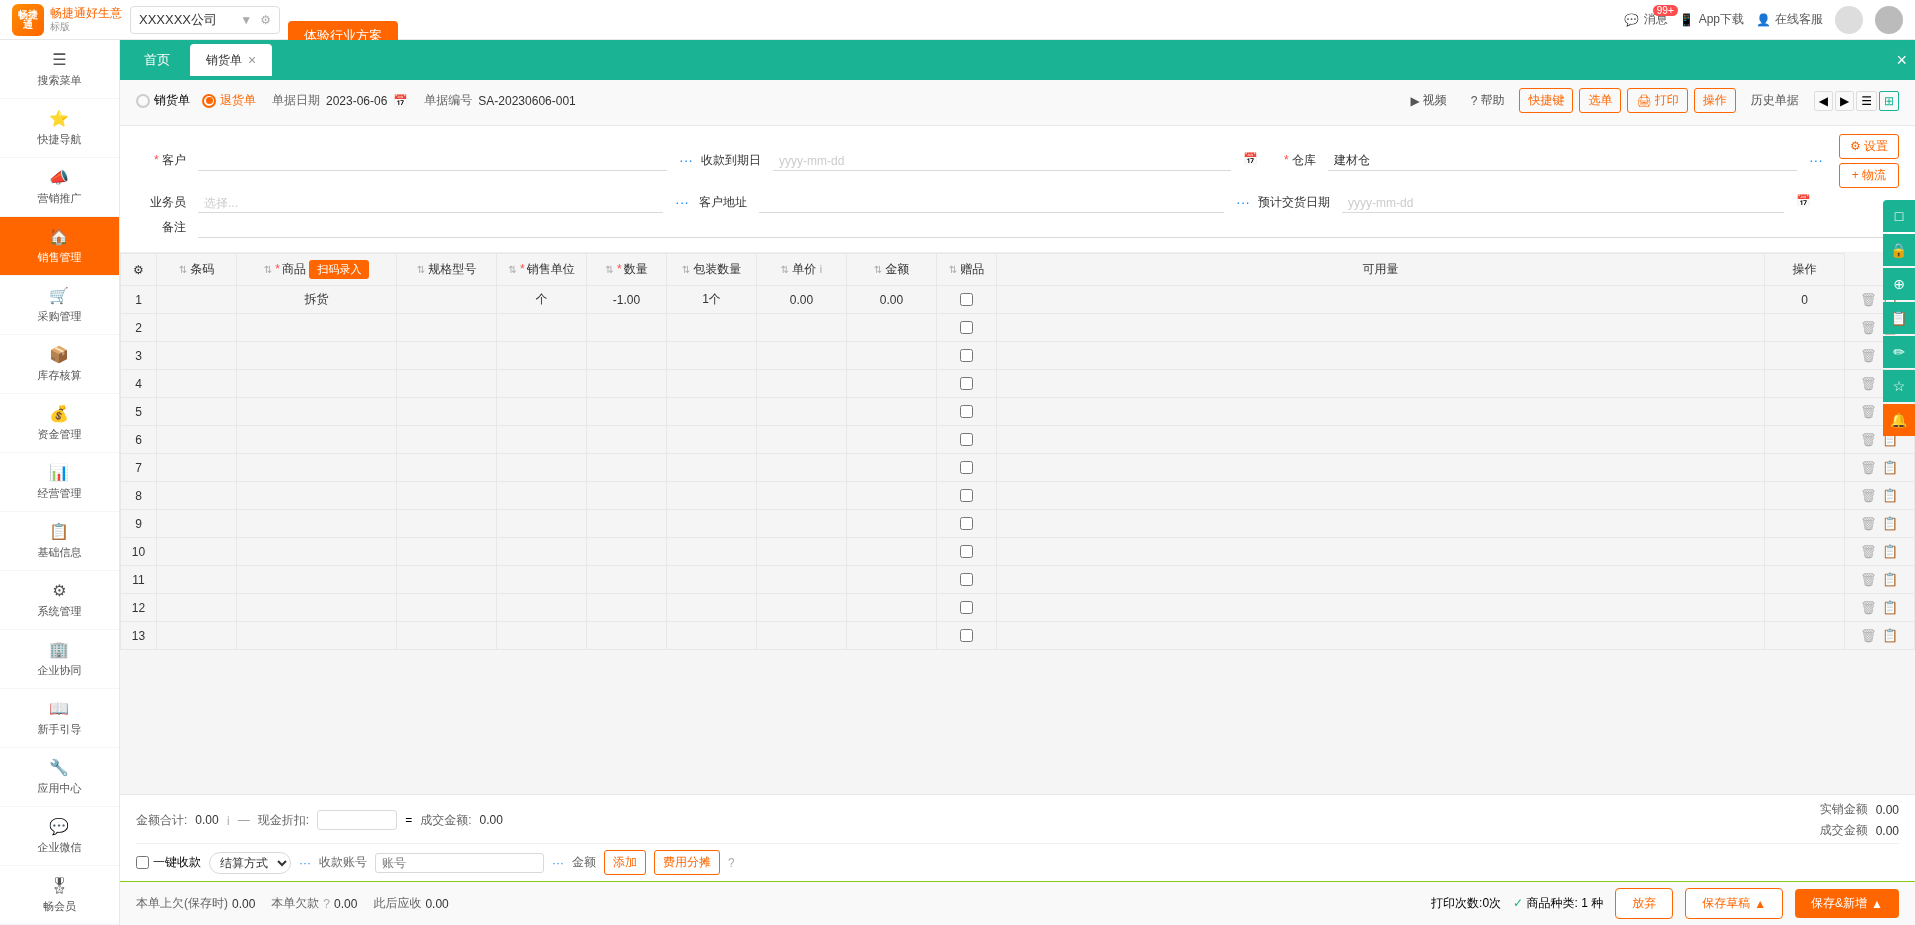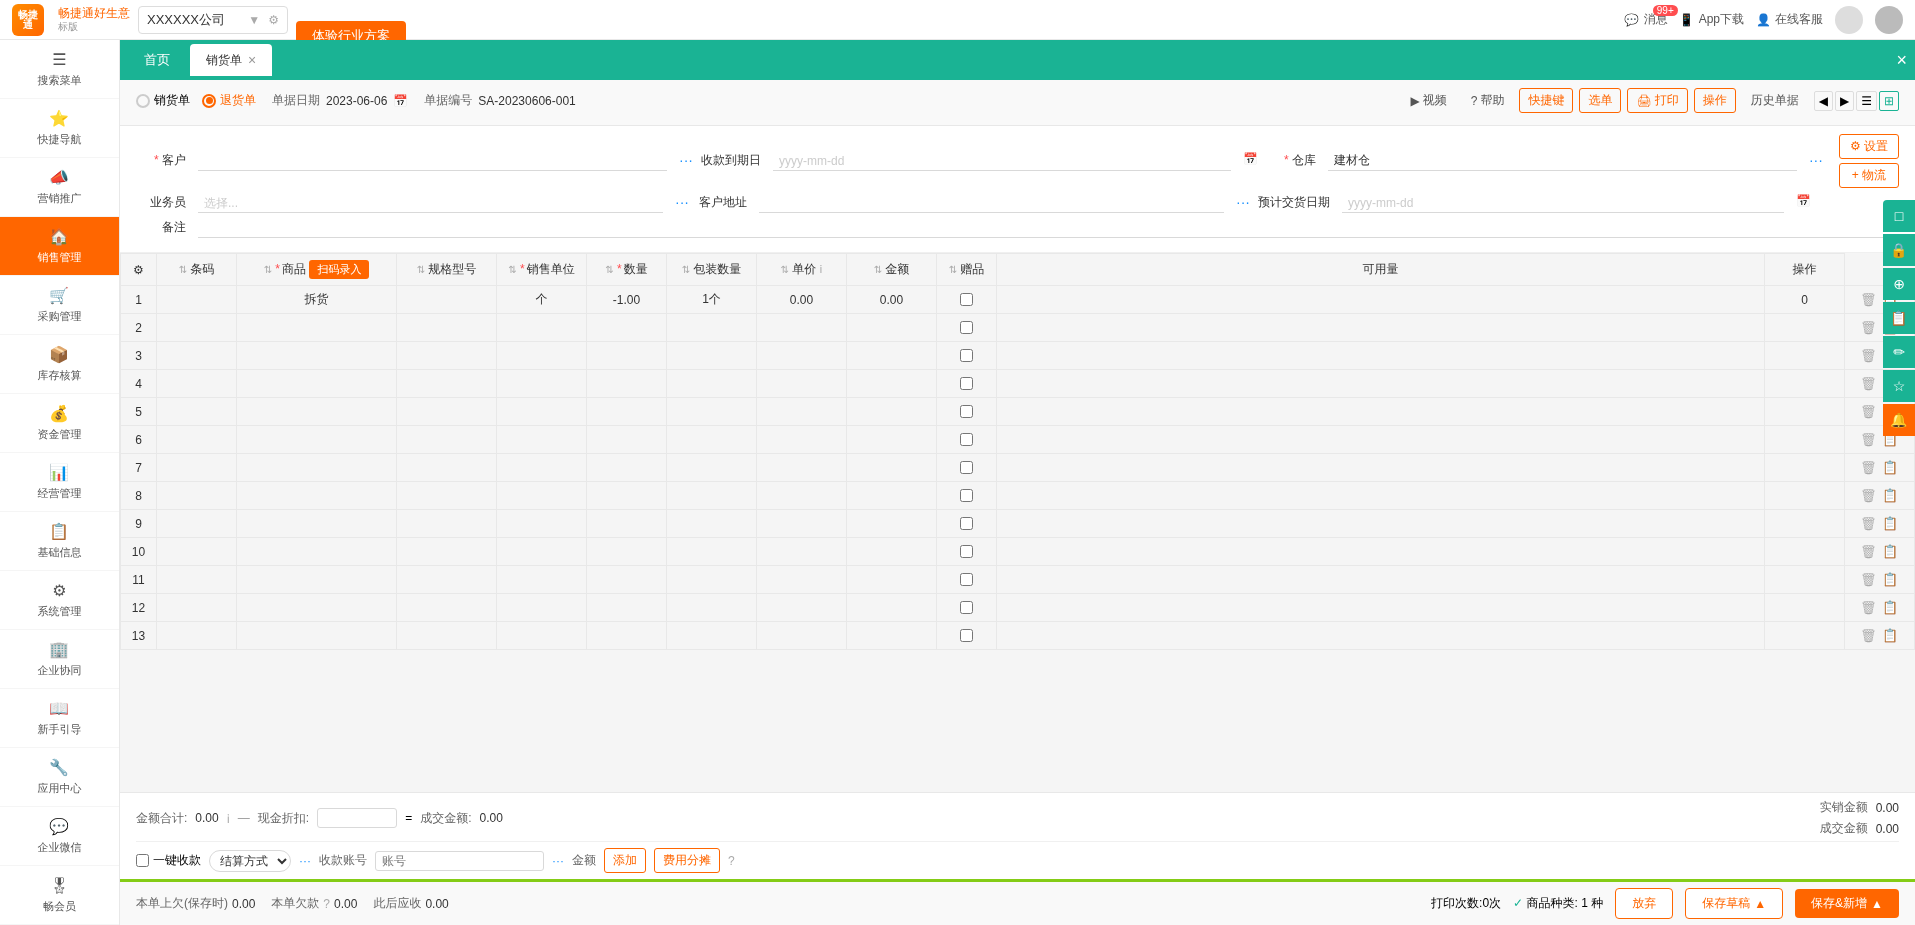--- a/index.html
+++ b/index.html
@@ -1,20 +1,20 @@
 <!DOCTYPE html>
 <html><head>
   <meta charset="utf-8">
   <style>
     * { box-sizing: border-box; margin: 0; padding: 0; font-family: 'Microsoft YaHei', Arial, sans-serif; font-size: 12px; }
     body { display: flex; flex-direction: column; height: 925px; width: 1915px; overflow: hidden; background: #f5f5f5; }
 
     
     .top-bar { height: 40px; background: #fff; display: flex; align-items: center; padding: 0 12px; border-bottom: 1px solid #e8e8e8; gap: 8px; flex-shrink: 0; }
-    .company-logo { display: flex; align-items: center; gap: 14px; }
+    .company-logo { display: flex; align-items: center; gap: 6px; }
     .logo-icon { width: 32px; height: 32px; background: linear-gradient(135deg, #ff8c00, #ff6600); border-radius: 6px; display: flex; align-items: center; justify-content: center; color: white; font-size: 10px; font-weight: bold; }
     .logo-text { font-size: 11px; color: #ff6600; font-weight: normal; line-height: 1.2; }
     .company-selector { display: flex; align-items: center; gap: 4px; border: 1px solid #ddd; border-radius: 4px; padding: 4px 8px; cursor: pointer; min-width: 150px; }
     .company-name { flex: 1; font-size: 13px; color: #333; }
     .top-bar-spacer { flex: 1; }
     .top-btn-trial { background: #ff6600; color: white; border: none; border-radius: 4px; padding: 6px 16px; cursor: pointer; font-size: 13px; margin-top: 32px; }
     .top-right { display: flex; align-items: center; gap: 12px; }
     .top-right-item { display: flex; align-items: center; gap: 4px; cursor: pointer; color: #555; font-size: 12px; position: relative; }
     .badge { position: absolute; top: -6px; right: -10px; background: #ff4d4f; color: white; border-radius: 8px; padding: 0 4px; font-size: 10px; min-width: 16px; text-align: center; }
     .avatar { width: 28px; height: 28px; border-radius: 50%; background: #ddd; }
@@ -89,21 +89,21 @@
     .summary-value { color: #333; font-weight: 500; }
     .dash-line { color: #999; }
     .bottom-footer { display: flex; align-items: center; gap: 8px; border-top: 1px solid #f0f0f0; padding-top: 6px; }
     .footer-checkbox { display: flex; align-items: center; gap: 4px; cursor: pointer; }
     .footer-select { border: 1px solid #d9d9d9; border-radius: 11px; padding: 2px 6px; color: #333; background: white; }
     .footer-input { border: 1px solid #d9d9d9; border-radius: 3px; padding: 2px 6px; color: #333; min-width: 80px; }
     .add-btn { background: white; border: 1px solid #ff6600; color: #ff6600; border-radius: 3px; padding: 3px 8px; cursor: pointer; }
     .expense-btn { border: 1px solid #ff6600; color: #ff6600; background: white; border-radius: 3px; padding: 3px 8px; cursor: pointer; }
 
     
-    .status-bar { background: #f9f9f9; border-top: 3px solid #84cc16; display: flex; align-items: center; padding: 6px 16px; gap: 16px; flex-shrink: 0; }
+    .status-bar { background: #f9f9f9; border-top: 1px solid #84cc16; display: flex; align-items: center; padding: 6px 16px; gap: 16px; flex-shrink: 0; }
     .status-item { display: flex; align-items: center; gap: 4px; }
     .status-label { color: #666; }
     .status-value { color: #333; font-weight: 500; }
     .status-right { margin-left: auto; display: flex; align-items: center; gap: 12px; }
     .discard-btn { border: 1px solid #ff6600; color: #ff6600; background: white; border-radius: 4px; padding: 6px 16px; cursor: pointer; }
     .save-draft-btn { border: 1px solid #ff6600; color: #ff6600; background: white; border-radius: 4px; padding: 6px 16px; cursor: pointer; display: flex; align-items: center; gap: 4px; }
     .save-new-btn { background: #ff6600; color: white; border: none; border-radius: 4px; padding: 6px 16px; cursor: pointer; display: flex; align-items: center; gap: 4px; }
 
     
     .float-right { position: fixed; right: 0; top: 200px; display: flex; flex-direction: column; gap: 2px; z-index: 100; }

